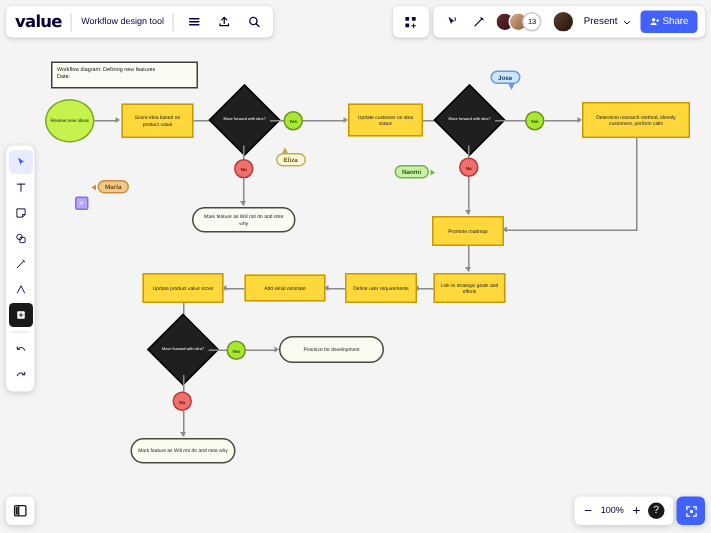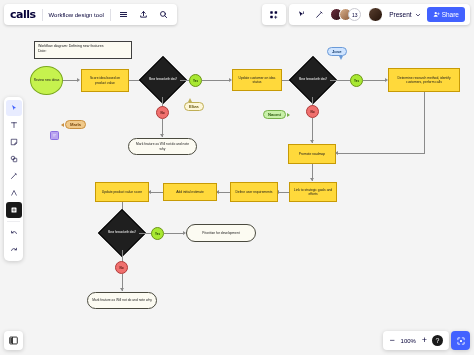--- a/index.html
+++ b/index.html
@@ -160,21 +160,21 @@
     background: #b9a4f0; border: .8px solid #8b6fe0;
     display: flex; align-items: center; justify-content: center;
   }
 </style>
 </head>
 <body>
 
 <div id="app">
 
   <div class="topbar-left">
-    <span class="miro-logo">calls</span>
+    <span class="miro-logo">value</span>
     <span class="tb-div"></span>
     <span class="board-title">Workflow design tool</span>
     <span class="tb-div"></span>
     <span class="tb-icon">
       <svg width="9" height="9" viewBox="0 0 16 16">
           <g stroke="#050038" stroke-width="1.6" stroke-linecap="round">
             <line x1="2.5" y1="4.5" x2="13.5" y2="4.5"></line>
             <line x1="2.5" y1="8" x2="13.5" y2="8"></line>
             <line x1="2.5" y1="11.5" x2="13.5" y2="11.5"></line>
           </g>

